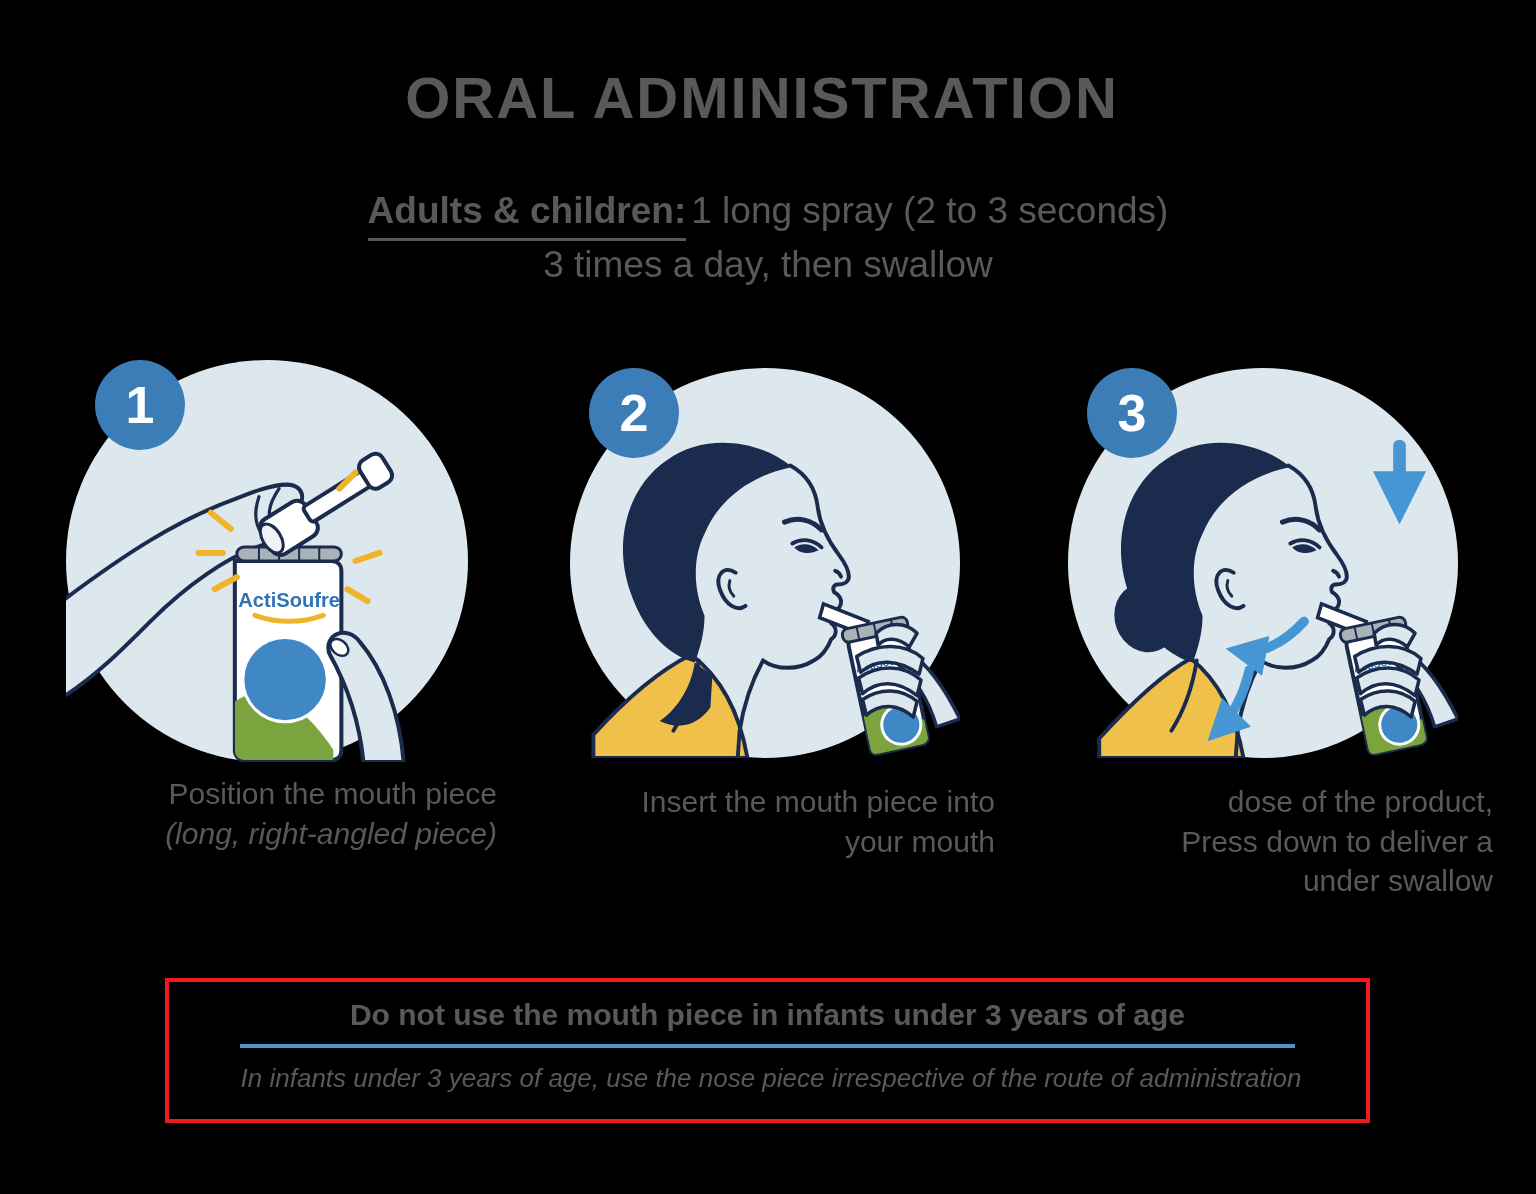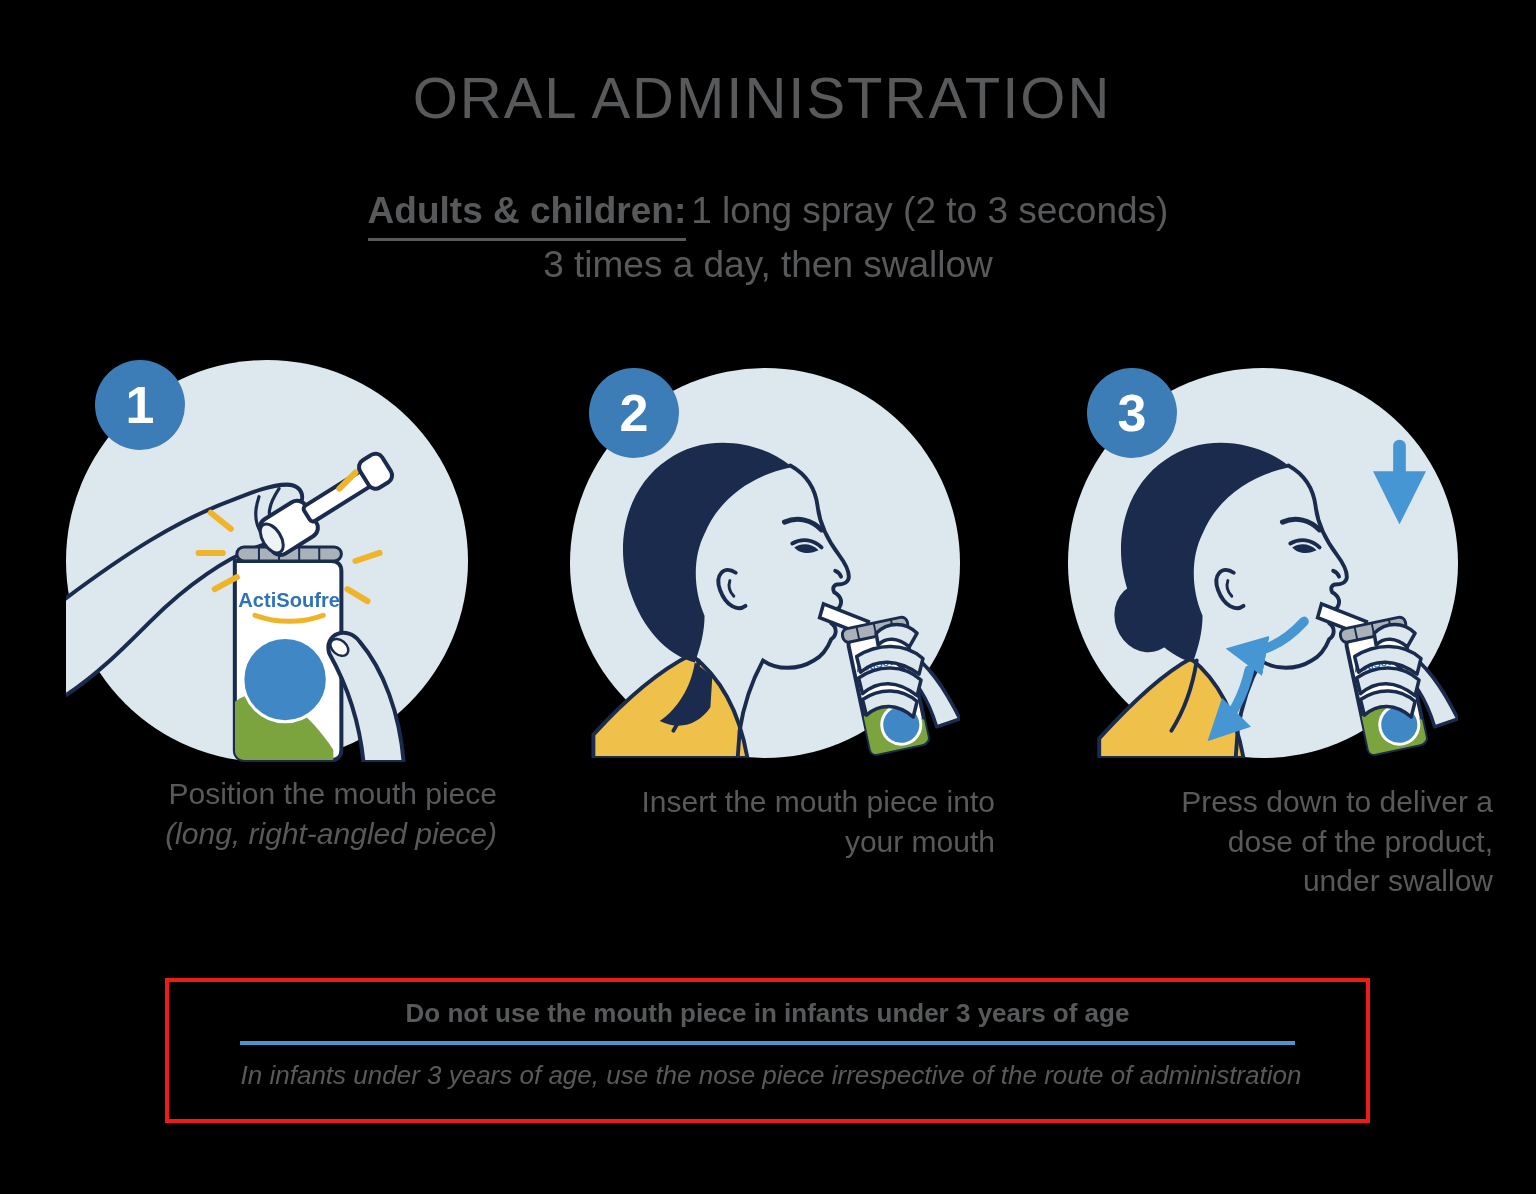--- a/index.html
+++ b/index.html
@@ -14,21 +14,21 @@
     --arrow-blue:#4596d2;
     --brand-blue:#2f72b8;
     --warn-red:#ee1b1b;
     --divider-blue:#4e95cc;
     --rim-gray:#a9b2b9;
   }
   html,body{margin:0;padding:0;background:#000;}
   .page{position:relative;width:1536px;height:1194px;background:var(--bg);
         font-family:"Liberation Sans", sans-serif;overflow:hidden;}
   .title{position:absolute;left:0;right:12px;top:64px;text-align:center;
-         font-size:58px;font-weight:400;letter-spacing:2px;color:var(--text-gray);}
+         font-size:58px;font-weight:700;letter-spacing:2px;color:var(--text-gray);}
   .dosage{position:absolute;left:0;right:0;top:184px;text-align:center;
           font-size:37px;color:var(--text-gray);line-height:1.45;}
   .dosage .aud{font-weight:700;border-bottom:3px solid var(--text-gray);padding-bottom:7px;}
   .dosage .rest{margin-left:5px;}
   .step{position:absolute;top:360px;width:460px;}
   #step1{left:37px;} #step2{left:535px;} #step3{left:1033px;}
   .illus{position:relative;height:404px;}
   .circle{margin:0 auto;}
   #step1 .circle{width:402px;height:402px;}
   #step2 .circle,#step3 .circle{width:390px;height:390px;margin-top:8px;}
@@ -36,21 +36,21 @@
   .badge{position:absolute;width:90px;height:90px;border-radius:50%;
          background:var(--badge-blue);color:#fff;display:flex;align-items:center;
          justify-content:center;font-size:52px;font-weight:700;}
   #step1 .badge{left:58px;top:0px;}
   #step2 .badge,#step3 .badge{left:54px;top:0px;}
   .caption{margin-top:10px;text-align:right;font-size:30px;color:var(--text-gray);line-height:1.32;}
   .caption .it{font-style:italic;}
   .warning{position:absolute;left:165px;top:978px;width:1205px;height:145px;
            border:4px solid var(--warn-red);box-sizing:border-box;text-align:center;
            color:var(--text-gray);}
-  .wtitle{margin-top:16px;font-size:26px;font-weight:700;}
+  .wtitle{margin-top:16px;font-size:30px;font-weight:700;}
   .divider{width:1055px;height:4px;background:var(--divider-blue);margin:12px auto 0;}
   .wnote{margin-top:15px;font-size:26px;font-style:italic;padding-left:7px;}
   svg text{font-family:"Liberation Sans", sans-serif;font-weight:700;}
 </style>
 </head>
 <body>
 
 <div class="page">
 
   <div class="title">ORAL ADMINISTRATION</div>
@@ -232,22 +232,22 @@
             <path d="M 121,130 C 110,142 98,147 87,145" stroke-width="5" marker-end="url(#ah3)"></path>
             <path d="M 93,155 C 90,168 84,179 76,187" stroke-width="5" marker-end="url(#ah3)"></path>
           </g>
         </svg>
       </div>
       <div class="badge">
         <span>3</span>
       </div>
     </div>
     <div class="caption">
+      <div>dose of the product,</div>
       <div>Press down to deliver a</div>
-      <div>dose of the product,</div>
       <div>under swallow</div>
     </div>
   </div>
 
   <div class="warning">
     <div class="wtitle">Do not use the mouth piece in infants under 3 years of age</div>
     <div class="divider"></div>
     <div class="wnote">In infants under 3 years of age, use the nose piece irrespective of the route of administration</div>
   </div>
 

